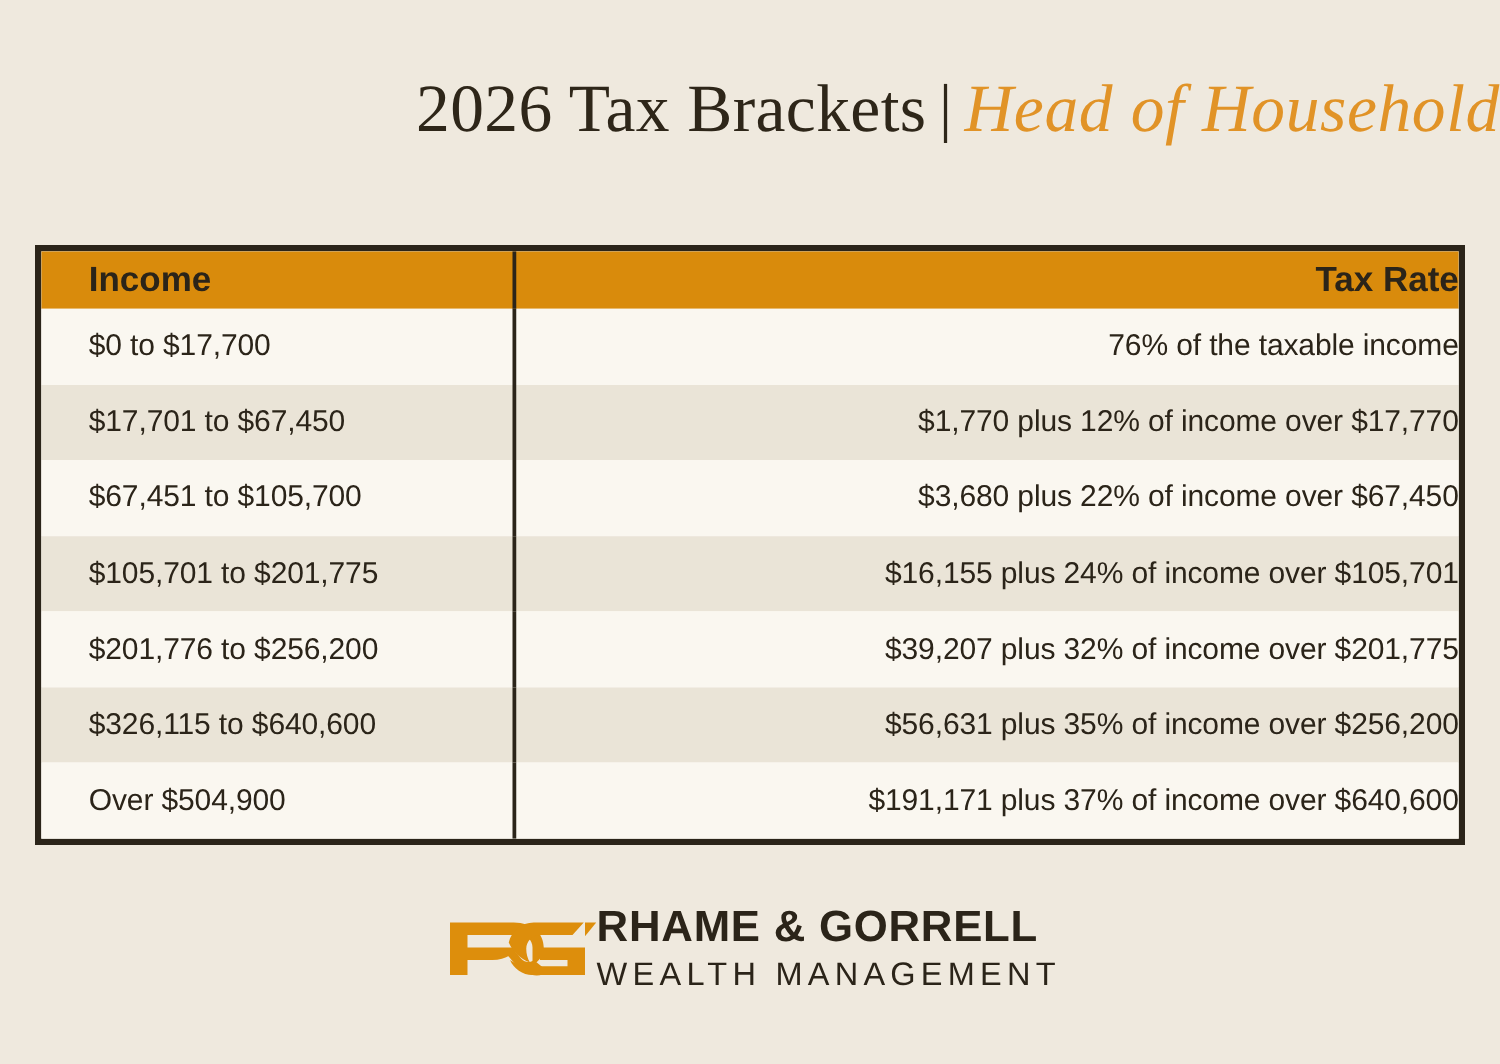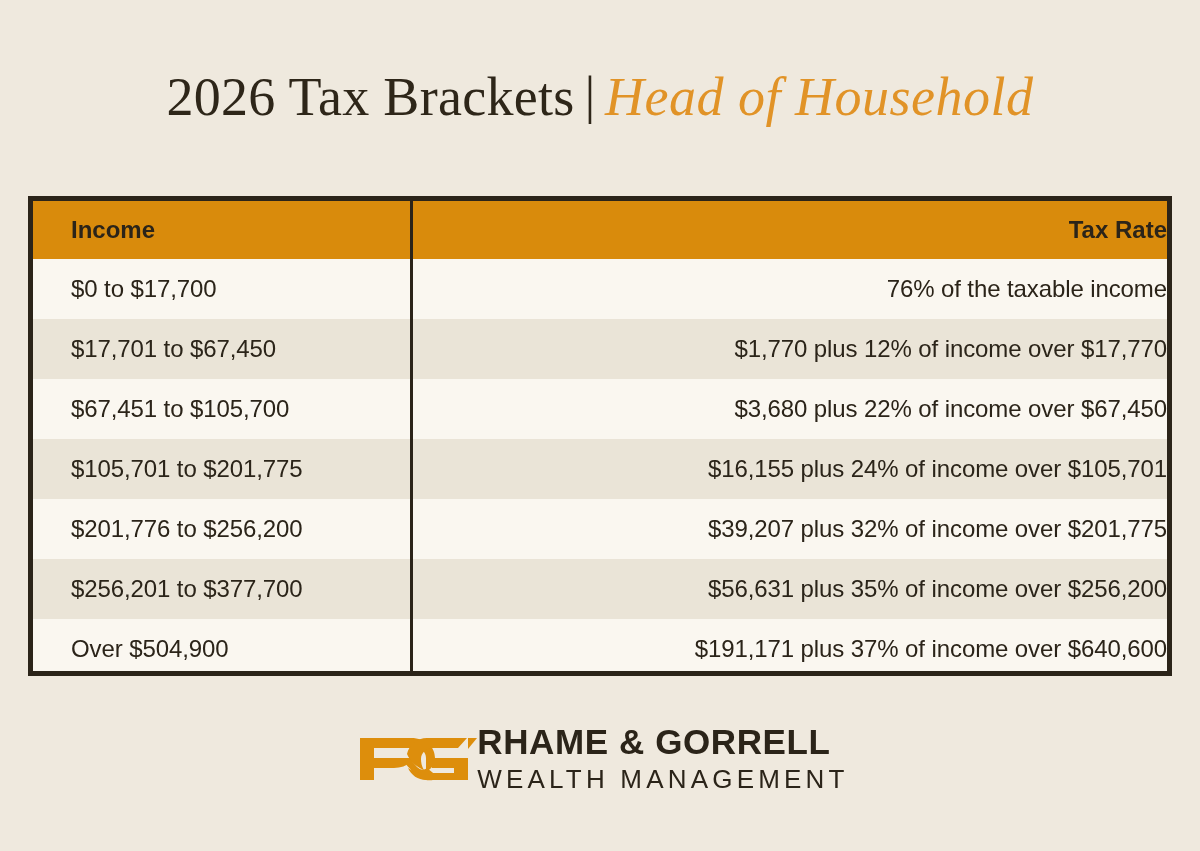--- a/index.html
+++ b/index.html
@@ -12,23 +12,23 @@
     background: #EFE9DE;
     font-family: "Liberation Sans", sans-serif;
     overflow: hidden;
     position: relative;
   }
 
   
   .title-bar {
     position: absolute;
     left: 0;
-    top: 66px;
+    top: 56px;
     width: 1200px;
-    text-align: center;
+    text-align: right;
     white-space: nowrap;
   }
   .title-main {
     font-family: "Liberation Serif", "DejaVu Serif", serif;
     font-size: 54px;
     font-weight: 400;
     color: #2E2619;
     letter-spacing: 0.3px;
   }
   .title-sep {
@@ -66,24 +66,24 @@
     height: 100%;
     border-collapse: collapse;
     table-layout: fixed;
   }
   .tbl col.c1 { width: 378px; }
   .tbl col.c2 { width: auto; }
 
   .tbl thead th {
     background: #D98B0C;
     color: #2B2419;
-    font-size: 24px;
+    font-size: 28px;
     font-weight: bold;
     text-align: left;
-    height: 58px;
+    height: 46px;
     padding: 0 0 0 38px;
     box-sizing: border-box;
     vertical-align: middle;
   }
   .tbl thead th.col2 { padding-left: 38px; }
 
   .tbl tbody td {
     font-size: 24px;
     color: #2B2419;
     height: 60px;
@@ -175,21 +175,21 @@
       </tr>
       <tr>
         <td class="col1">$105,701 to $201,775</td>
         <td class="col2">$16,155 plus 24% of income over $105,701</td>
       </tr>
       <tr>
         <td class="col1">$201,776 to $256,200</td>
         <td class="col2">$39,207 plus 32% of income over $201,775</td>
       </tr>
       <tr>
-        <td class="col1">$256,201 to $377,700</td>
+        <td class="col1">$326,115 to $640,600</td>
         <td class="col2">$56,631 plus 35% of income over $256,200</td>
       </tr>
       <tr>
         <td class="col1">Over $504,900</td>
         <td class="col2">$191,171 plus 37% of income over $640,600</td>
       </tr>
     </tbody>
   </table>
 </div>
 

